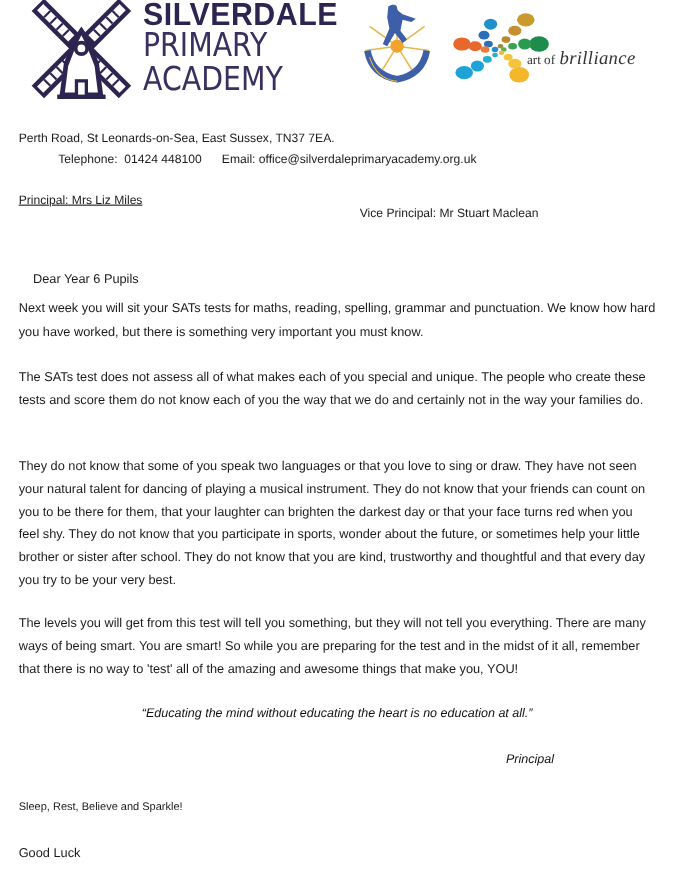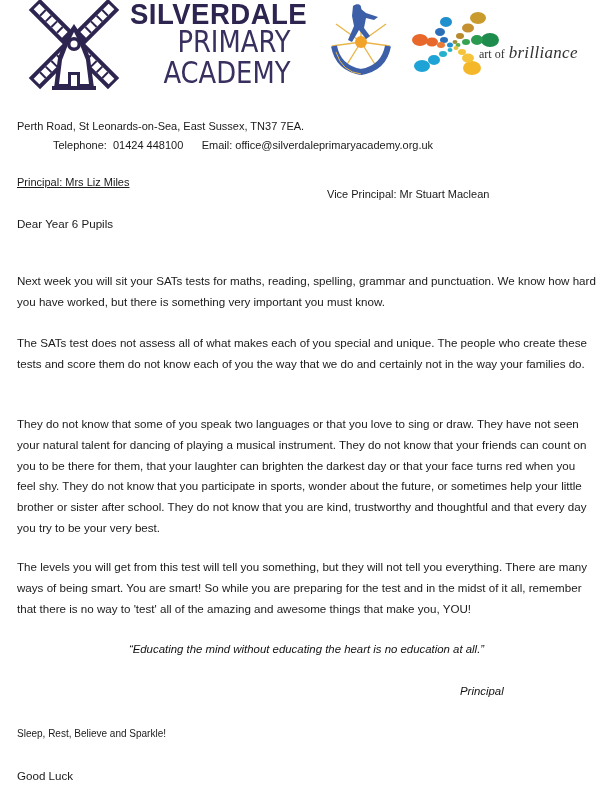--- a/index.html
+++ b/index.html
@@ -1,18 +1,18 @@
 <!DOCTYPE html>
 <html><head>
   <meta charset="utf-8">
   <style>
     html, body { margin: 0; padding: 0; background: #ffffff; }
     body { width: 613px; height: 810px; position: relative; overflow: hidden;
       font-family: "Liberation Sans", sans-serif; color: #111; }
-    .header { position: absolute; left: 0; top: 0; width: 606px; height: 100px; text-align: right; }
+    .header { position: absolute; left: 0; top: 0; width: 606px; height: 100px; }
     .windmill { position: absolute; left: 24px; top: 0px; width: 100px; height: 92px; }
     .school-name { position: absolute; left: 130px; top: 0px; color: #2e2450; line-height: 1; }
     .school-name .l1 { font-family: "Liberation Sans", sans-serif; font-weight: bold; font-size: 29px; letter-spacing: 0.5px; display: block; height: 27px; transform: scaleX(0.95); transform-origin: left; }
     .school-name .l2, .school-name .l3 { font-family: "DejaVu Sans", sans-serif; font-weight: normal; font-size: 30px; display: block; height: 31px; transform: scaleX(0.86); transform-origin: left; color: #3a3060; }
     .hastings { position: absolute; left: 326px; top: 2px; width: 70px; height: 74px; }
     .aob { position: absolute; left: 410px; top: 10px; width: 180px; height: 70px; }
     .aob-text { position: absolute; left: 479px; top: 43px; font-family: "Liberation Serif", serif; color: #333; white-space: nowrap; }
     .aob-text .small { font-size: 12px; }
     .aob-text .big { font-size: 17px; font-style: italic; letter-spacing: 0.3px; }
     .line { position: absolute; left: 17px; font-size: 11px; white-space: nowrap; color: #1a1a1a; }
@@ -125,21 +125,21 @@
 <div class="line" style="top:139px;margin-left:36px;">
   <span>Telephone:</span>&nbsp;
   <span>01424 448100</span>&nbsp;&nbsp;&nbsp;&nbsp;&nbsp;
   <span>Email:</span>
   <span>office@silverdaleprimaryacademy.org.uk</span>
 </div>
 
 <div class="line" style="top:176px;text-decoration:underline;">Principal: Mrs Liz Miles</div>
 <div class="line" style="top:176px; left:327px;margin-top:12px;">Vice Principal: Mr Stuart Maclean</div>
 
-<div class="para" style="top:214px;">Dear Year 6 Pupils</div>
+<div class="para" style="top:244px;margin-left:13px;">Dear Year 6 Pupils</div>
 <div class="para" style="top:271px;">Next week you will sit your SATs tests for maths, reading, spelling, grammar and punctuation.  We know how hard you have worked, but there is something very important you must know.</div>
 <div class="para" style="top:333px;">The SATs test does not assess all of what makes each of you special and unique.  The people who create these tests and score them do not know each of you the way that we do and certainly not in the way your families do.</div>
 <div class="para" style="top:414px;">They do not know that some of you speak two languages or that you love to sing or draw.  They have not seen your natural talent for dancing of playing a musical instrument.  They do not know that your friends can count on you to be there for them, that your laughter can brighten the darkest day or that your face turns red when you feel shy.  They do not know that you participate in sports, wonder about the future, or sometimes help your little brother or sister after school.  They do not know that you are kind, trustworthy and thoughtful and that every day you try to be your very best.</div>
 <div class="para" style="top:557px;">The levels you will get from this test will tell you something, but they will not tell you everything.  There are many ways of being smart.  You are smart!  So while you are preparing for the test and in the midst of it all, remember that there is no way to 'test' all of the amazing and awesome things that make you, YOU!</div>
 
 <div class="quote">“Educating the mind without educating the heart is no education at all.”</div>
 <div class="author">Principal</div>
 
 <div class="line" style="top:728px; font-size:10px;">Sleep, Rest, Believe and Sparkle!</div>
 <div class="line" style="top:769px; font-size:11.6px;">Good Luck</div>

